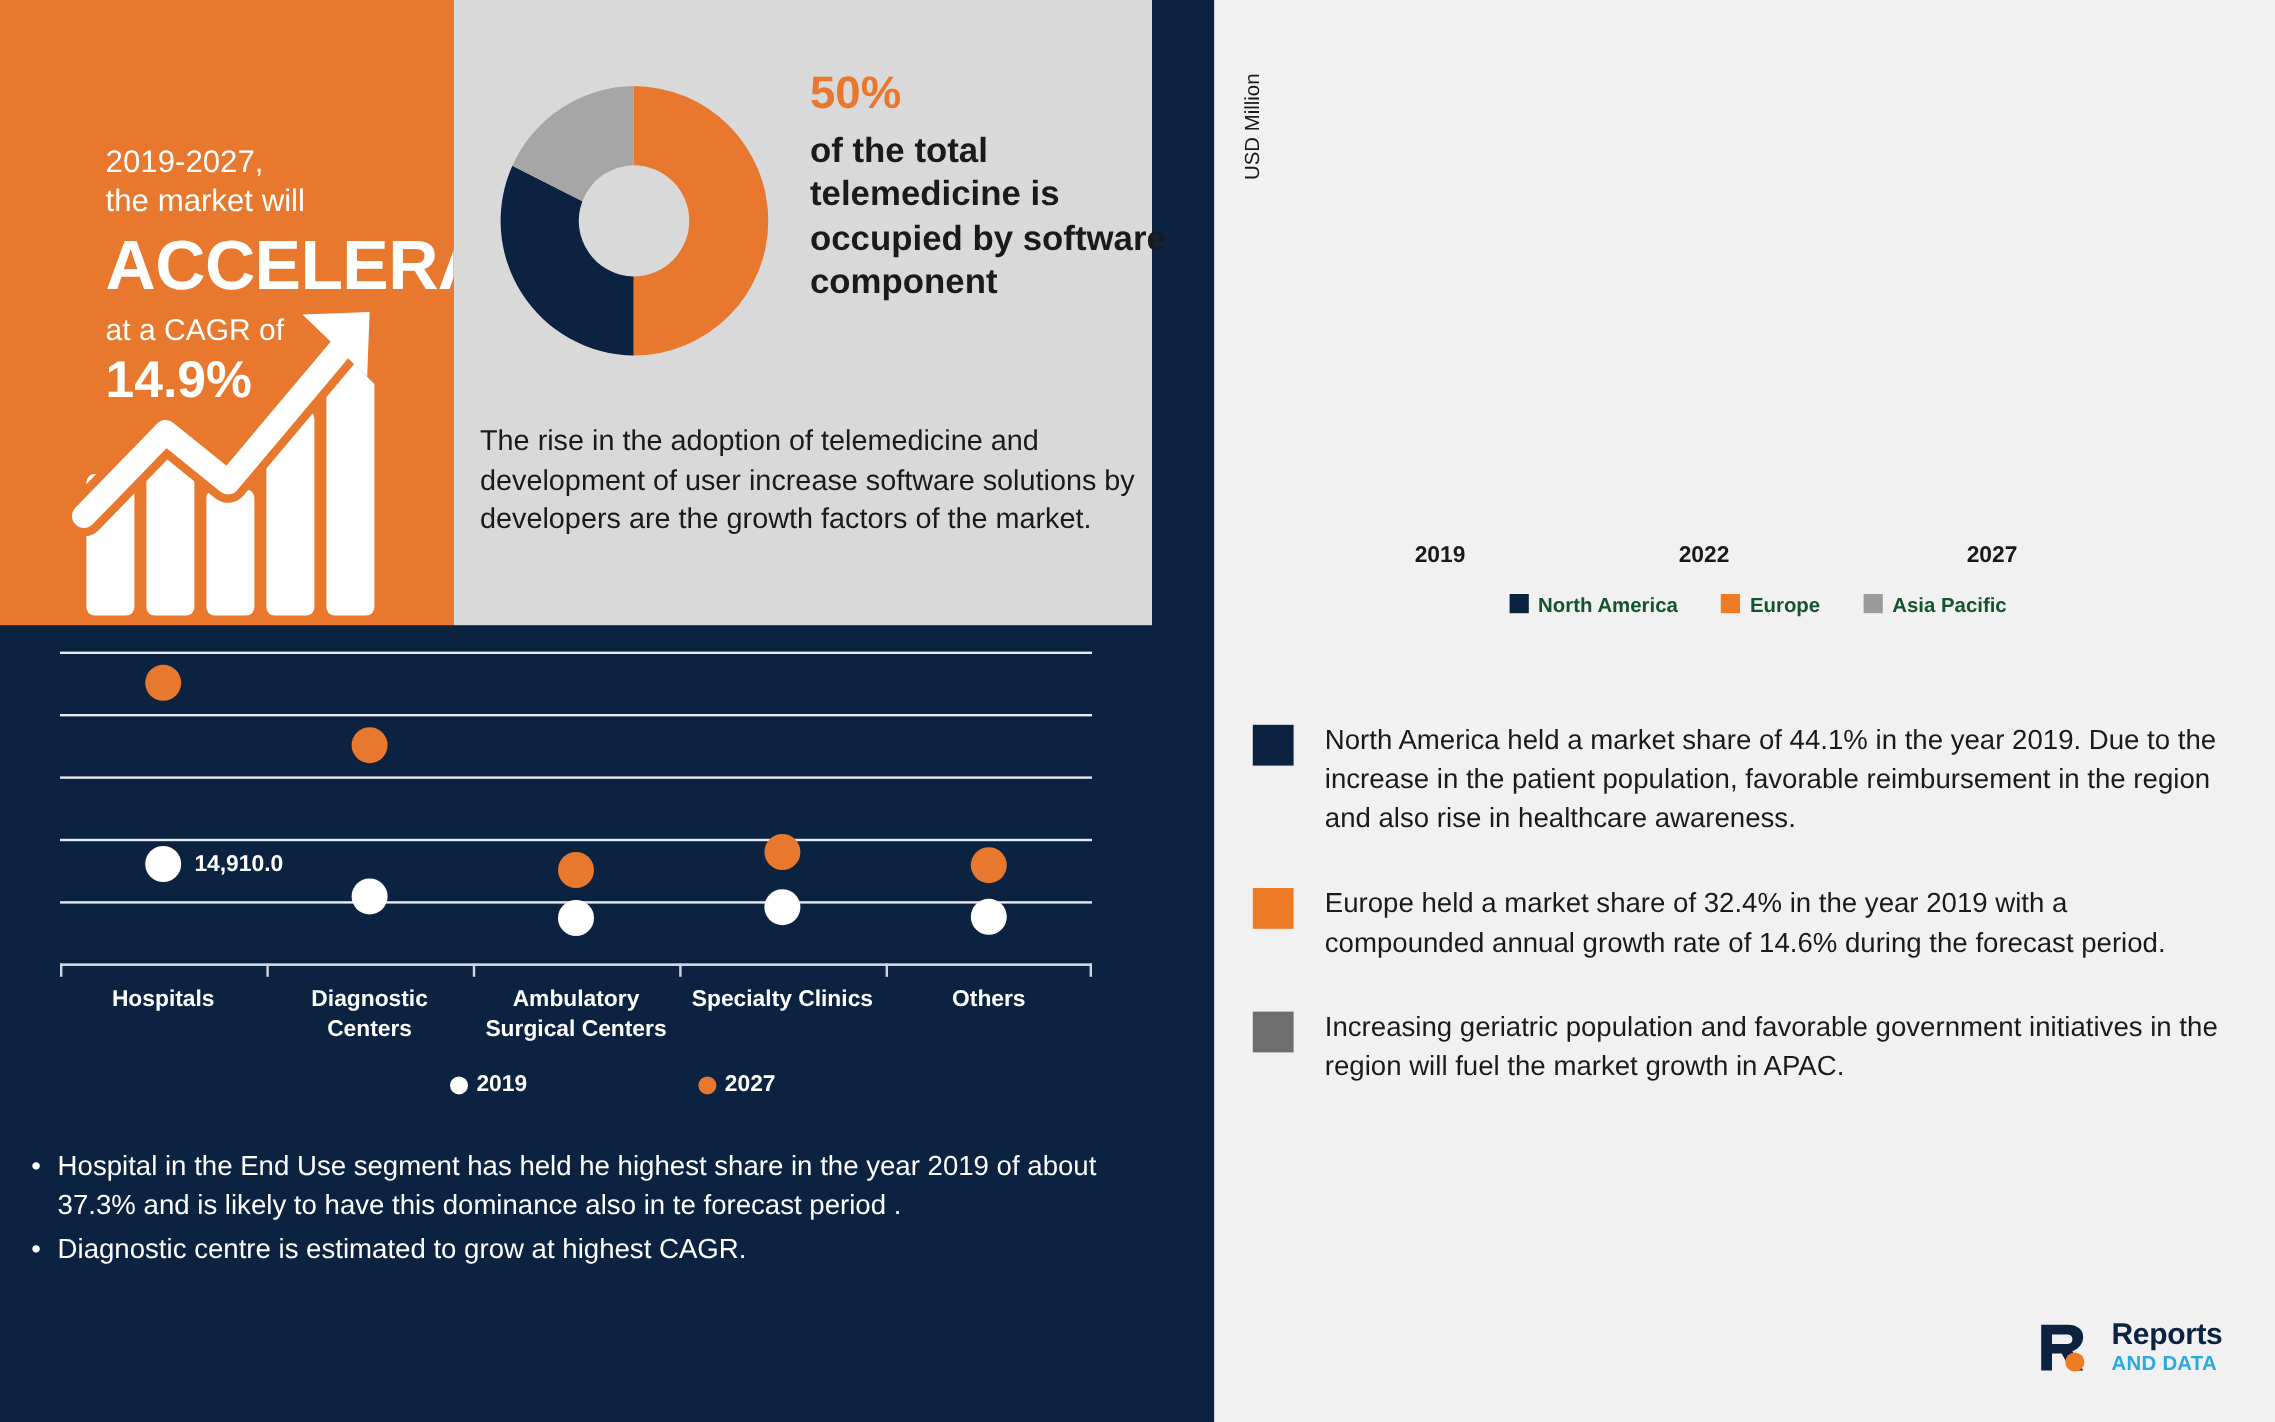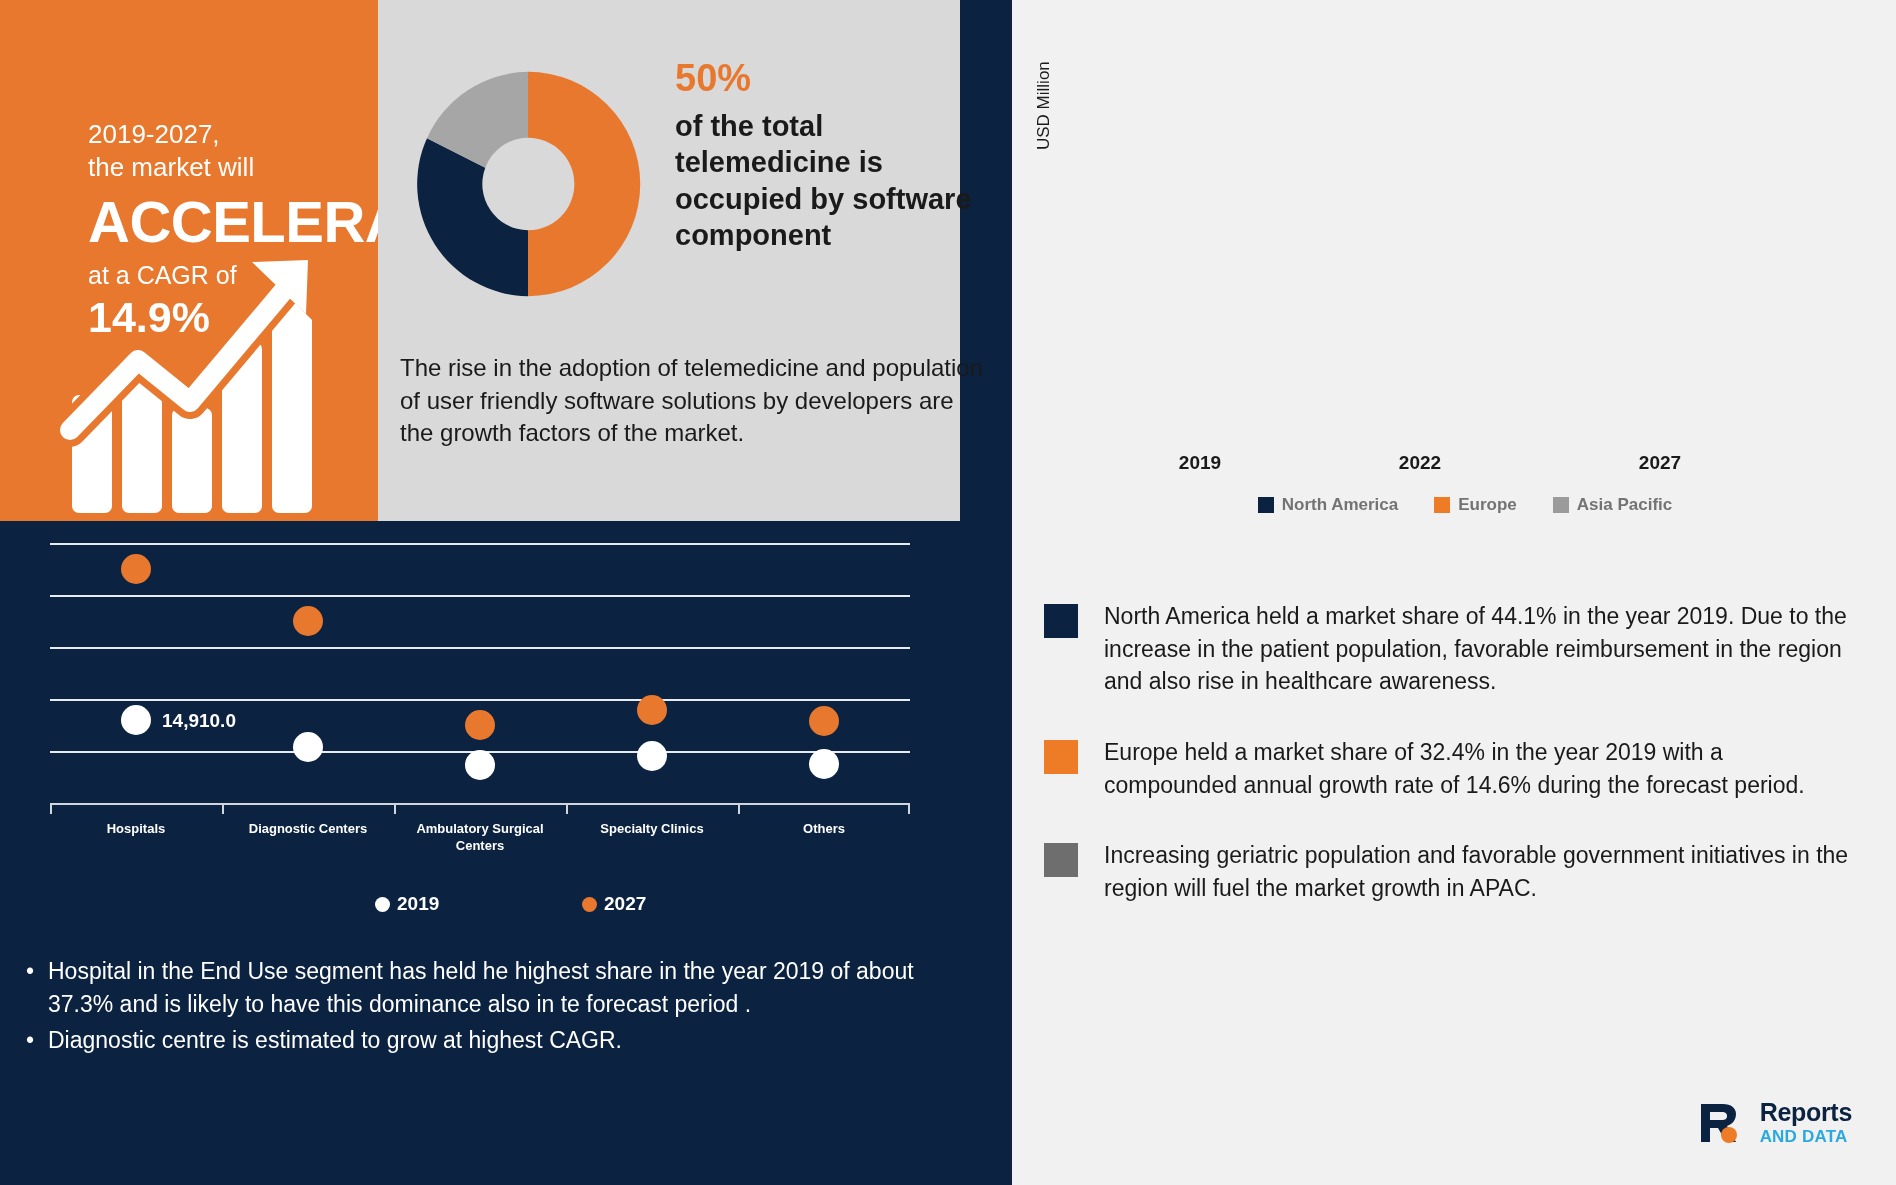--- a/index.html
+++ b/index.html
@@ -47,21 +47,21 @@
   .dot { position: absolute; width: 30px; height: 30px; border-radius: 50%; margin-left: -15px; margin-top: -15px; }
   .dot.y2019 { background: #ffffff; }
   .dot.y2027 { background: #e8782d; }
   .dp-value { position: absolute; color: #fff; font-size: 19px; font-weight: bold; white-space: nowrap; }
   .dp-axis { position: absolute; left: 50px; top: 282px; width: 860px; height: 12px; }
   .dp-axis-line { position: absolute; left: 0; top: 0; width: 860px; height: 2px; background: #cfd6dd; }
   .dp-tick { position: absolute; top: 0; width: 2px; height: 11px; background: #cfd6dd; }
   .dp-labels { position: absolute; left: 50px; top: 300px; width: 860px; height: 60px; }
   .dp-label {
     position: absolute; text-align: center; color: #fff;
-    font-size: 13px; font-weight: bold; line-height: 1.3;
+    font-size: 19px; font-weight: bold; line-height: 1.3;
   }
   .dp-legend {
     position: absolute; left: 50px; top: 368px; width: 860px; height: 30px;
     display: flex; align-items: center;
   }
   .lg-item { display: flex; align-items: center; font-size: 19px; font-weight: bold; color: #fff; }
   .lg-dot { width: 15px; height: 15px; border-radius: 50%; margin-right: 7px; }
 
   .bullets { position: absolute; left: 26px; top: 955px; width: 950px; color: #fff; }
   .bullet { display: flex; font-size: 23px; line-height: 1.42; margin-bottom: 4px; }
@@ -87,21 +87,21 @@
   .bar-value {
     position: absolute; color: #1a1a1a; font-size: 20px; font-weight: bold; white-space: nowrap;
   }
   .x-sep { position: absolute; bottom: -12px; width: 2px; height: 12px; background: #b9b9b9; }
   .x-labels { position: absolute; left: 58px; top: 452px; width: 790px; }
   .x-label { position: absolute; text-align: center; font-size: 19px; font-weight: bold; color: #1a1a1a; }
   .bar-legend {
     position: absolute; left: 58px; top: 495px; width: 790px;
     display: flex; justify-content: center; align-items: center;
   }
-  .bl-item { display: flex; align-items: center; margin: 0 18px; font-size: 17px; font-weight: bold; color: #737373; }
+  .bl-item { display: flex; margin: 0 18px; font-size: 17px; font-weight: bold; color: #14532d; }
   .bl-sq { width: 16px; height: 16px; margin-right: 8px; }
 
   .notes { position: absolute; left: 32px; top: 600px; width: 812px; }
   .note { display: flex; margin-bottom: 38px; }
   .note-sq { width: 34px; height: 34px; flex: 0 0 34px; margin-right: 26px; margin-top: 4px; }
   .note-txt { font-size: 23px; line-height: 1.42; color: #1a1a1a; }
 
   .logo { position: absolute; right: 44px; bottom: 40px; display: flex; align-items: center; }
   .logo-mark { width: 50px; height: 44px; margin-right: 12px; }
   .logo-text { line-height: 1.0; }
@@ -146,21 +146,21 @@
 
           <path d="M50 96 A46 46 0 0 1 8.6 31.2 L32.5 43.3 A19 19 0 0 0 50 69 Z" fill="#0b2240"></path>
 
           <path d="M8.6 31.2 A46 46 0 0 1 50 4 L50 31 A19 19 0 0 0 32.5 43.3 Z" fill="#a6a6a6"></path>
         </svg>
       </div>
       <div class="fifty-block">
         <div class="fifty-num">50%</div>
         <div class="fifty-sub">of the total telemedicine  is occupied by software component</div>
       </div>
-      <div class="gray-para">The rise in the adoption of telemedicine and population of user friendly software solutions by developers are the growth factors of the market.</div>
+      <div class="gray-para">The rise in the adoption of telemedicine and development of user increase software solutions by developers are the growth factors of the market.</div>
     </div>
 
     <div class="dotplot">
       <div class="dp-grid">
         <div class="dp-line" style="top:0px;"></div>
         <div class="dp-line" style="top:52px;"></div>
         <div class="dp-line" style="top:104px;"></div>
         <div class="dp-line" style="top:156px;"></div>
         <div class="dp-line" style="top:208px;"></div>
         <div class="dp-line" style="top:260px;"></div>

